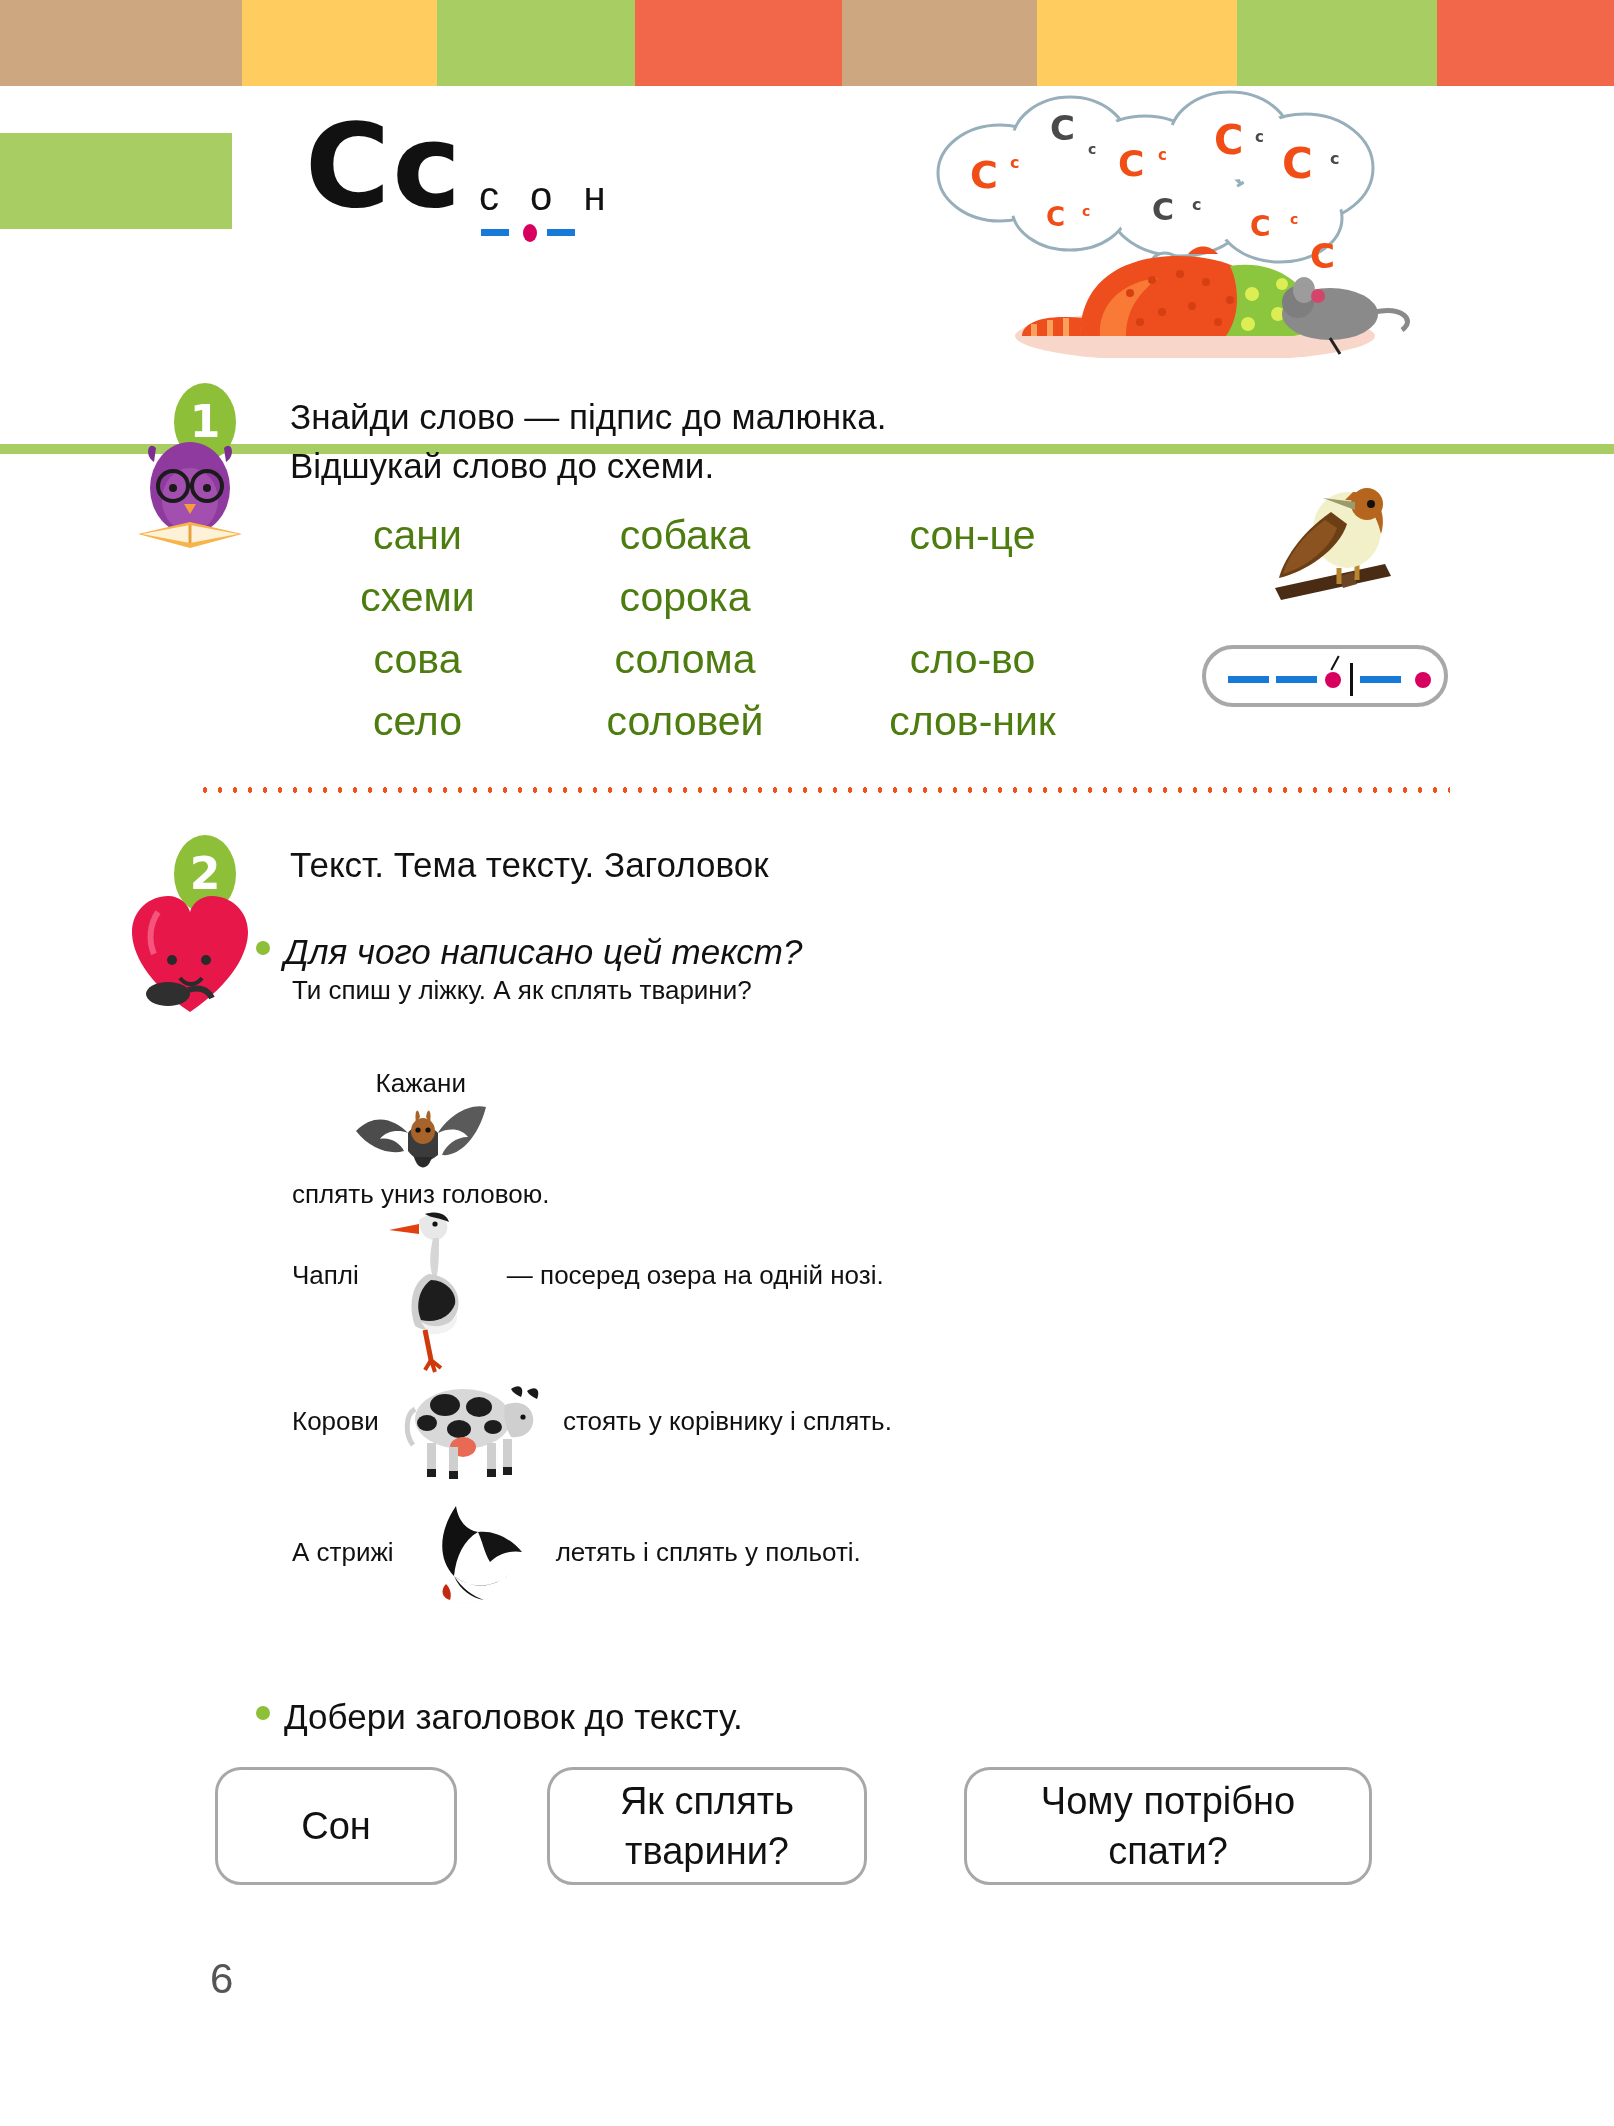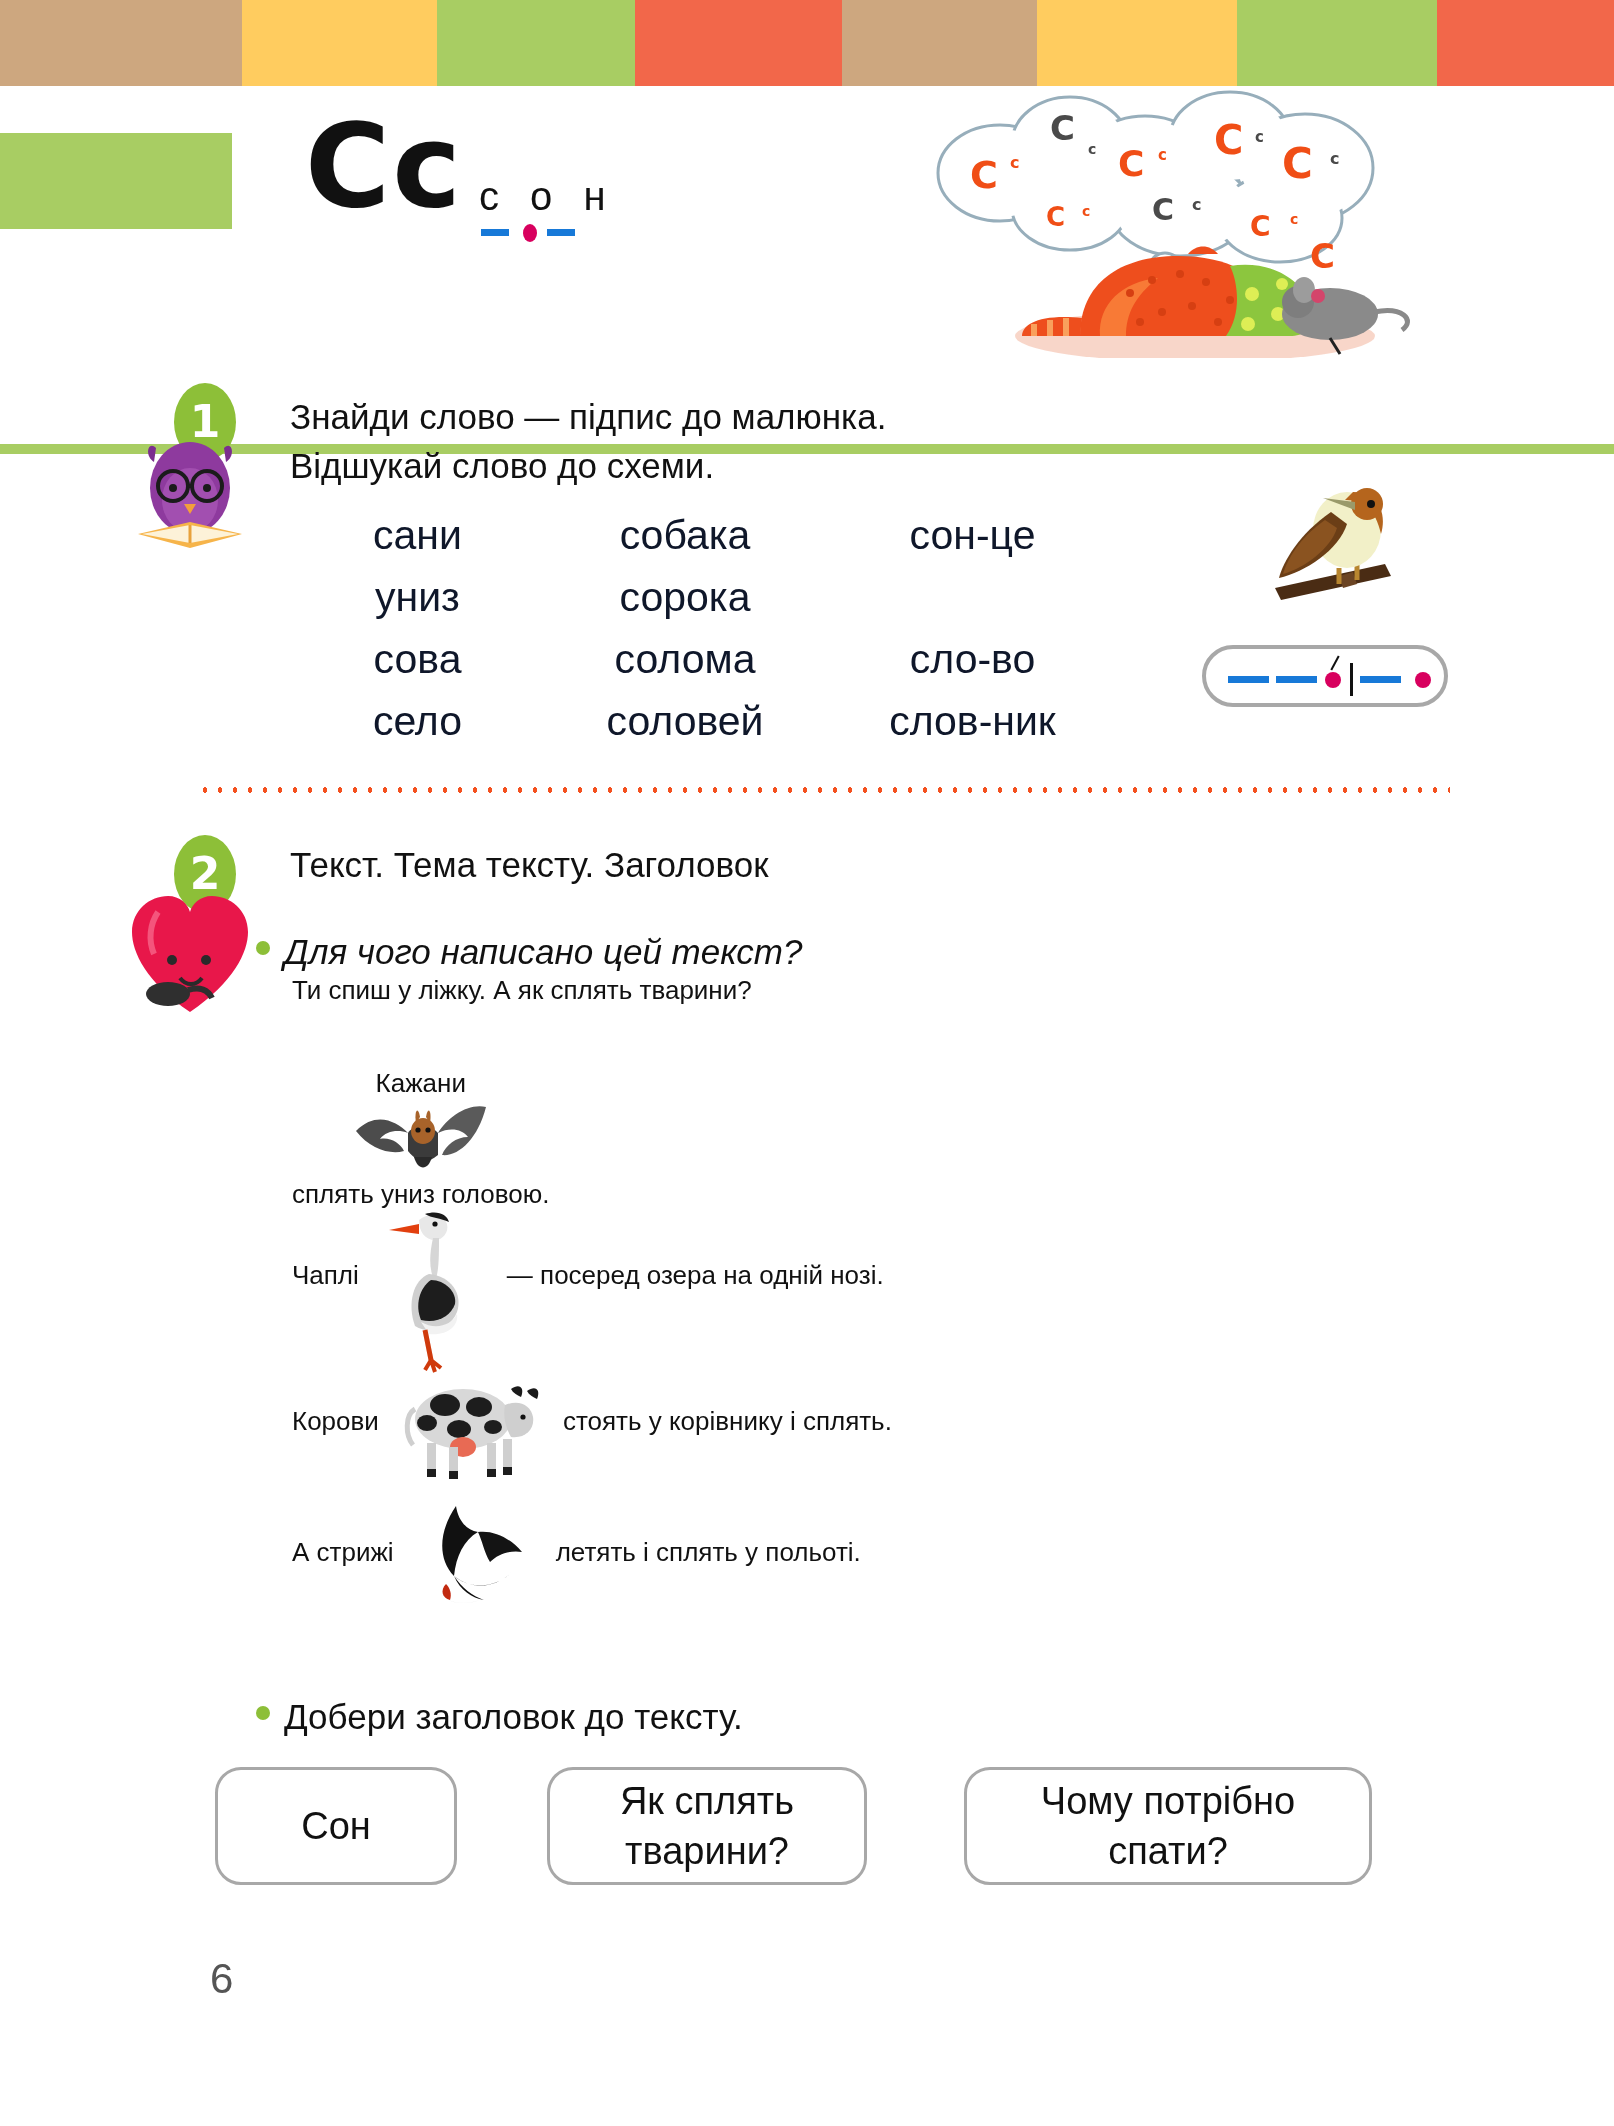--- a/index.html
+++ b/index.html
@@ -144,21 +144,21 @@
     width: 830px;
   }
   .wordrow {
     display: flex;
     height: 62px;
     align-items: baseline;
   }
   .wordcell {
     font-family: "Liberation Sans", sans-serif;
     font-size: 41px;
-    color: #0f172a;
+    color: #4d7c0f;
     text-align: center;
   }
   .wc1 { width: 255px; }
   .wc2 { width: 280px; }
   .wc3 { width: 295px; }
 
   .bird-pic {
     position: absolute;
     left: 1235px;
     top: 468px;
@@ -452,21 +452,21 @@
   <div class="instr t1-instr">Знайди слово — підпис до малюнка.
 Відшукай слово до схеми.</div>
 
   <div class="wordgrid">
     <div class="wordrow">
       <div class="wordcell wc1">сани</div>
       <div class="wordcell wc2">собака</div>
       <div class="wordcell wc3">сон-це</div>
     </div>
     <div class="wordrow">
-      <div class="wordcell wc1">униз</div>
+      <div class="wordcell wc1">схеми</div>
       <div class="wordcell wc2">сорока</div>
     </div>
     <div class="wordrow">
       <div class="wordcell wc1">сова</div>
       <div class="wordcell wc2">солома</div>
       <div class="wordcell wc3">сло-во</div>
     </div>
     <div class="wordrow">
       <div class="wordcell wc1">село</div>
       <div class="wordcell wc2">соловей</div>

